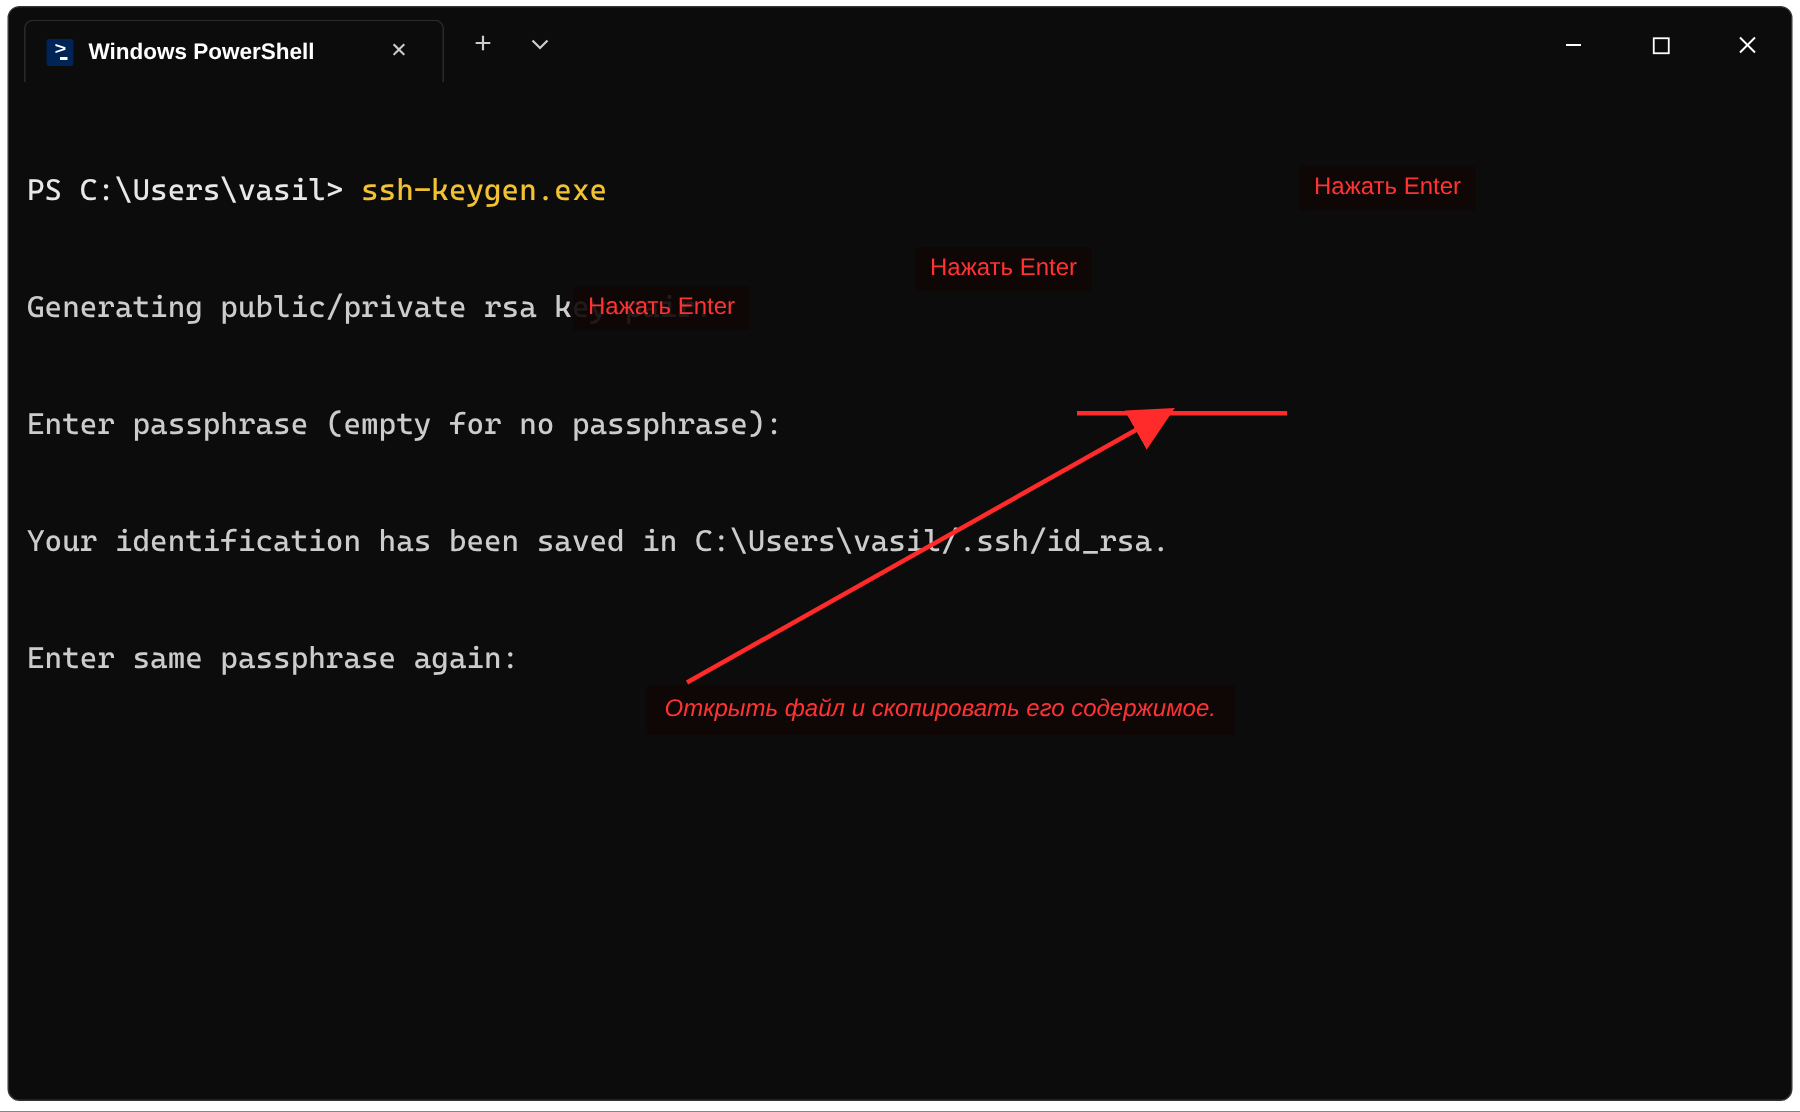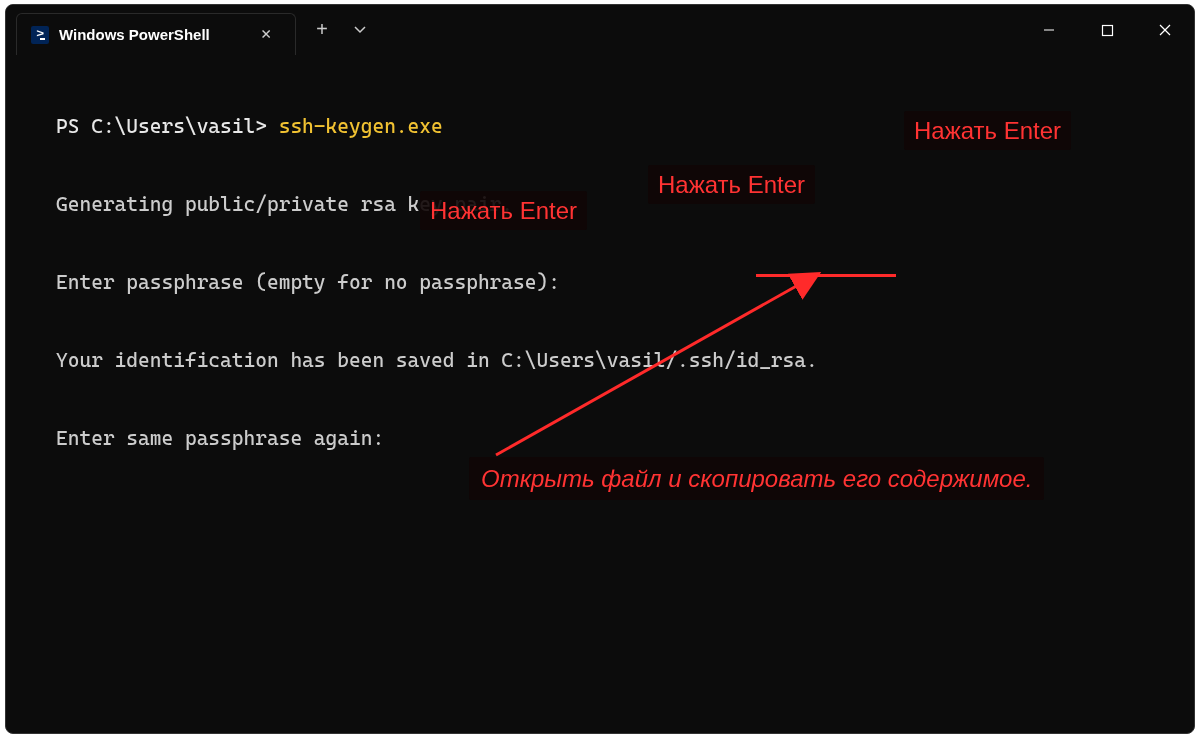--- a/index.html
+++ b/index.html
@@ -127,31 +127,30 @@
   .terminal {
     padding: 6px 12px;
     color: #cccccc;
     font-size: 20px;
     line-height: 1.3;
     white-space: pre;
     font-family: "Cascadia Mono", Consolas, monospace;
     position: relative;
     height: calc(100% - 50px);
     overflow: hidden;
-    margin-left: 38px;
   }
   .term-line { white-space: pre; }
   .prompt-white { color: #e8e8e8; }
   .cmd-yellow { color: #f1c232; }
   .annot {
     position: absolute;
     background: rgba(15, 5, 5, 0.9);
     color: #ff3333;
     font-family: Arial, "Segoe UI", sans-serif;
-    font-size: 24px;
+    font-size: 16px;
     padding: 4px 10px;
     border-radius: 2px;
     white-space: nowrap;
     text-align: center;
   }
   .annot.a1 { left: 860px; top: 56px; }
   .annot.a2 { left: 604px; top: 110px; }
   .annot.a3 { left: 376px; top: 136px; }
   .annot.a4 { left: 425px; top: 402px; padding: 6px 12px; font-style: italic; }
   .underline-red {

